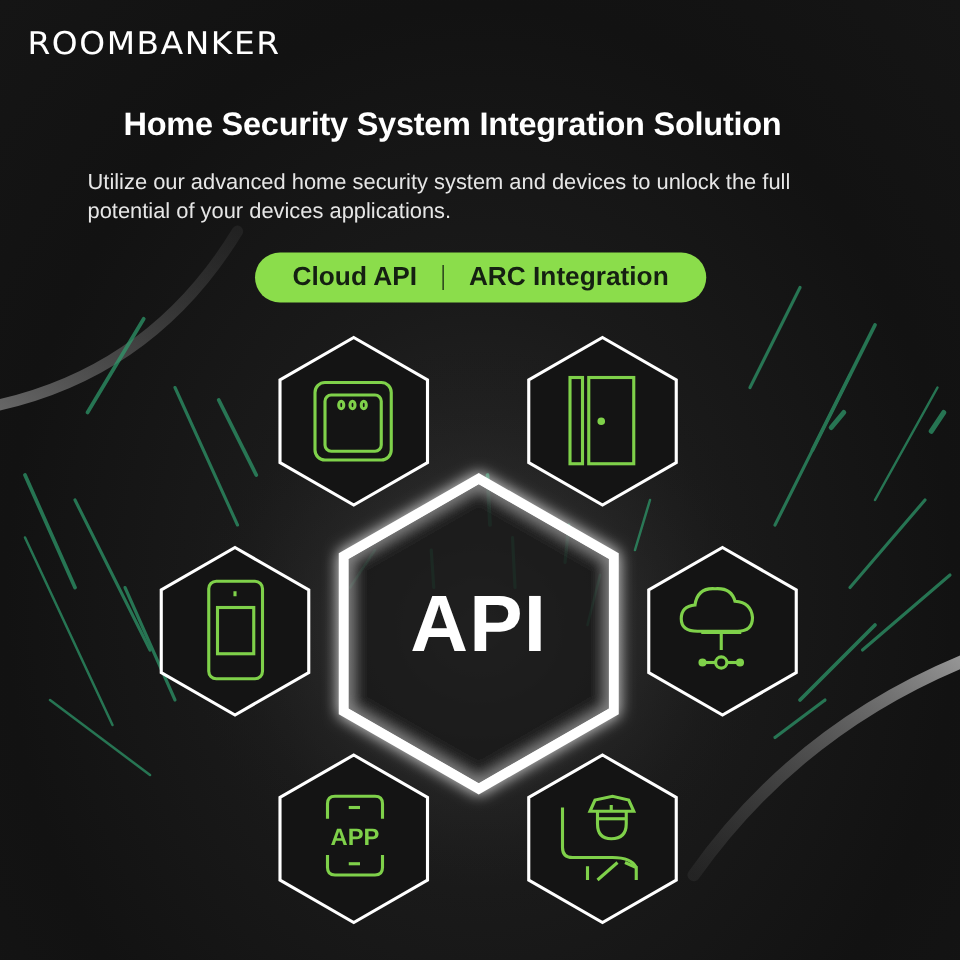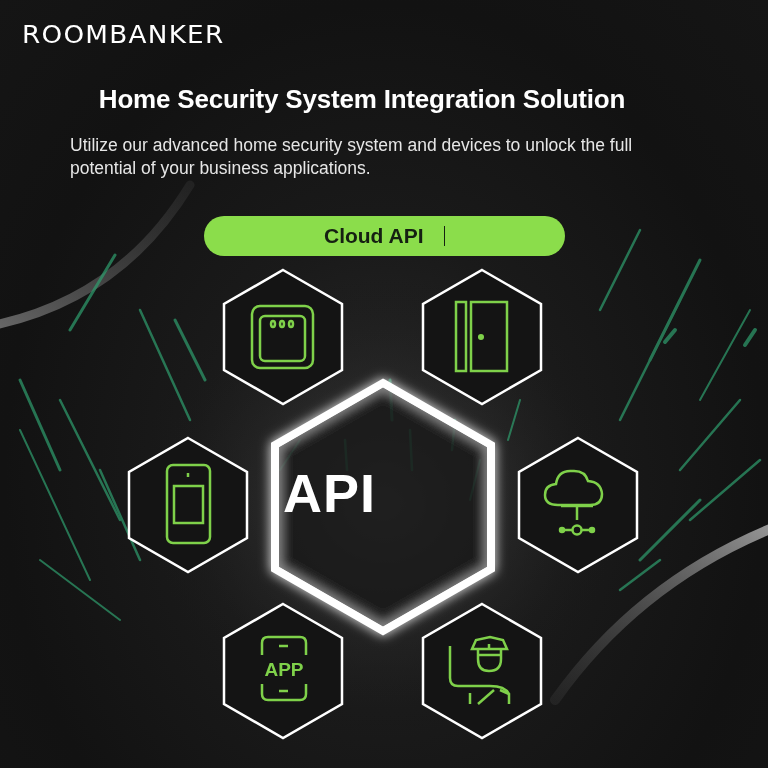--- a/index.html
+++ b/index.html
@@ -18,30 +18,30 @@
   }
   .title {
     position:absolute; left:0; width:724px; top:84px; text-align:center;
     color:#fff; font-size:26px; font-weight:bold; letter-spacing:-0.2px;
   }
   .subtitle {
     position:absolute; left:70px; width:628px; top:134px; 
     color:#e6e6e6; font-size:17.5px; line-height:23px;
   }
   .pill {
-    position:absolute; left:204px; top:216px; width:361px; height:40px;
+    position:absolute; left:204px; top:202px; width:361px; height:40px;
     background:#8bdd4b; border-radius:20px;
     display:flex; align-items:center; justify-content:center;
     color:#152012; font-size:21px; font-weight:bold; gap:20px;
   }
   .pill .sep { width:1.5px; height:20px; background:#152012; display:inline-block; }
   .hex-svg { position:absolute; left:0; top:0; width:768px; height:768px; }
   .api-label {
-    position:absolute; left:283px; width:200px; top:462px; 
-    color:#fff; font-size:54px; font-weight:bold; letter-spacing:1px;
+    position:absolute; left:283px; width:200px; top:462px; text-align:center;
+    color:#fff; font-size:64px; font-weight:bold; letter-spacing:1px;
   }
 </style>
 </head>
 <body>
 
 <div class="canvas">
 
   <svg class="bg-svg" viewBox="0 0 768 768">
     <defs>
       <radialGradient id="glow" cx="50%" cy="50%" r="50%">
@@ -92,26 +92,27 @@
       <line x1="520" y1="400" x2="508" y2="440" stroke-width="2"></line>
     </g>
   </svg>
 
   <div class="logo">ROOMBANKER</div>
 
   <div class="title">Home Security System Integration Solution</div>
 
   <div class="subtitle">
     <div>Utilize our advanced home security system and devices to unlock the full</div>
-    <div>potential of your business applications.</div>
+    <div>potential of your devices applications.</div>
   </div>
 
   <div class="pill">
     <span>Cloud API</span>
     <span class="sep"></span>
+    <span>ARC Integration</span>
   </div>
 
   <svg class="hex-svg" viewBox="0 0 768 768">
     <defs>
       <filter id="softglow" x="-30%" y="-30%" width="160%" height="160%">
         <feGaussianBlur stdDeviation="6" result="b"></feGaussianBlur>
         <feMerge>
             <feMergeNode in="b"></feMergeNode>
             <feMergeNode in="SourceGraphic"></feMergeNode>
           </feMerge>

